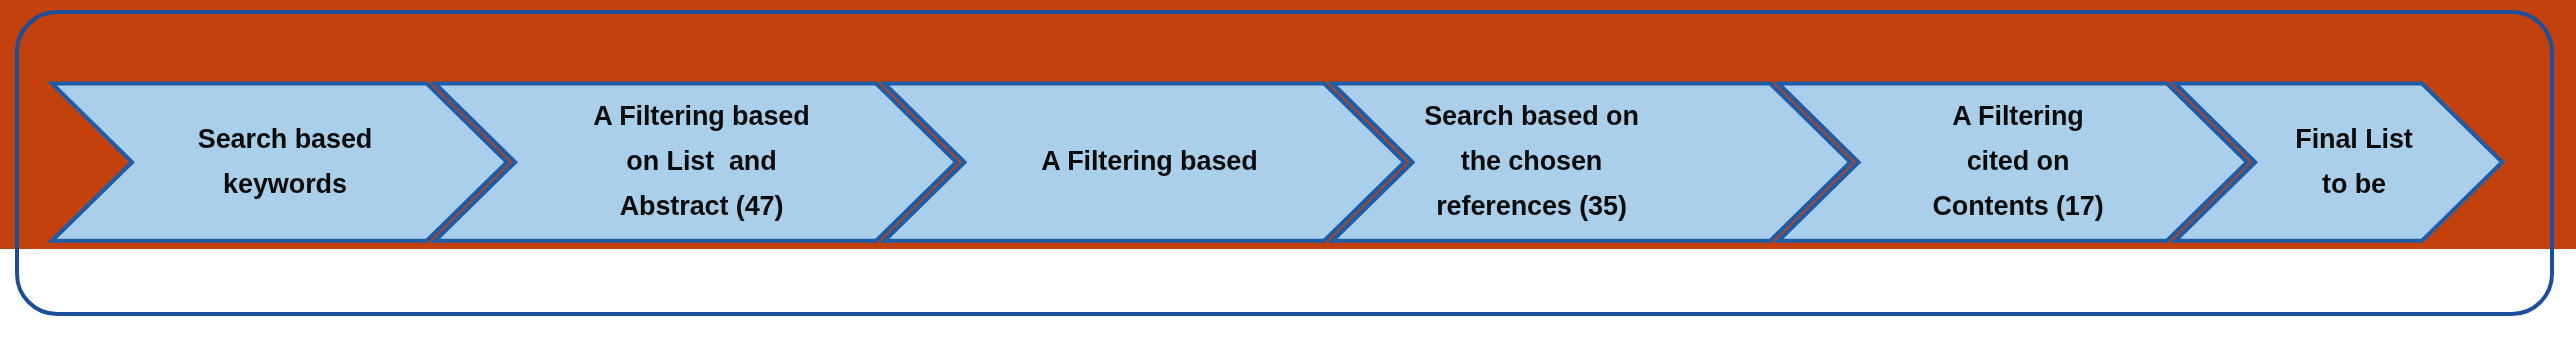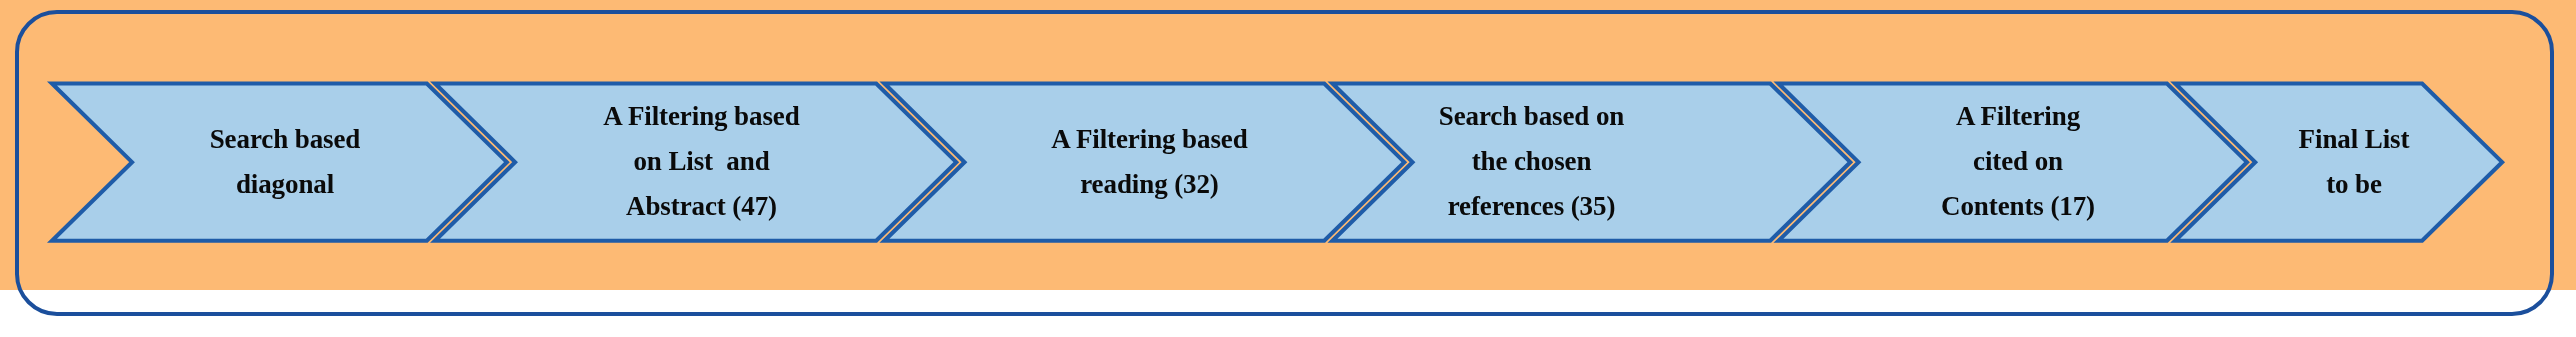--- a/index.html
+++ b/index.html
@@ -1,21 +1,21 @@
 <!DOCTYPE html>
 <html style="font-size:11px"><head>
 <meta charset="utf-8">
 <style>
   html,body{margin:0;padding:0;}
   body{
     width:2576px;height:338px;background:#ffffff;
     font-family:"Liberation Sans","DejaVu Sans",sans-serif;
     overflow:hidden;
   }
-  #stage{position:relative;width:2576px;height:290px;background:#fdba74;font-family:Liberation Serif, serif;}
+  #stage{position:relative;width:2576px;height:249px;background:#c2410c;}
 
   
   .outer-frame{
     position:absolute;left:15px;top:9.6px;
     width:2539px;height:306px;
     border:4.8px solid #1B4F9C;
     border-radius:42px;
     box-sizing:border-box;
     background:transparent;
   }
@@ -65,32 +65,31 @@
 
     <polygon class="chev-shape" points="1948,122 2588,122 2705,237 2588,352 1948,352 2065,237"></polygon>
 
     <polygon class="chev-shape" points="2600,122 3168,122 3285,237 3168,352 2600,352 2717,237"></polygon>
 
     <polygon class="chev-shape" points="3180,122 3541,122 3658,237 3541,352 3180,352 3297,237"></polygon>
   </svg>
 
   <div class="chev-label" style="left:132px;top:83px;width:306px;height:157px;">
     <span>Search based</span>
-    <span>diagonal</span>
+    <span>keywords</span>
   </div>
 
   <div class="chev-label" style="left:515px;top:83px;width:373px;height:157px;">
     <span>A Filtering based</span>
     <span>on List  and</span>
     <span>Abstract (47)</span>
   </div>
 
   <div class="chev-label" style="left:964px;top:83px;width:371px;height:157px;">
     <span>A Filtering based</span>
-    <span>reading (32)</span>
   </div>
 
   <div class="chev-label" style="left:1347px;top:83px;width:369px;height:157px;text-align:center;">
     <span>Search based on</span>
     <span>the chosen</span>
     <span>references (35)</span>
   </div>
 
   <div class="chev-label" style="left:1858px;top:83px;width:320px;height:157px;">
     <span>A Filtering</span>

